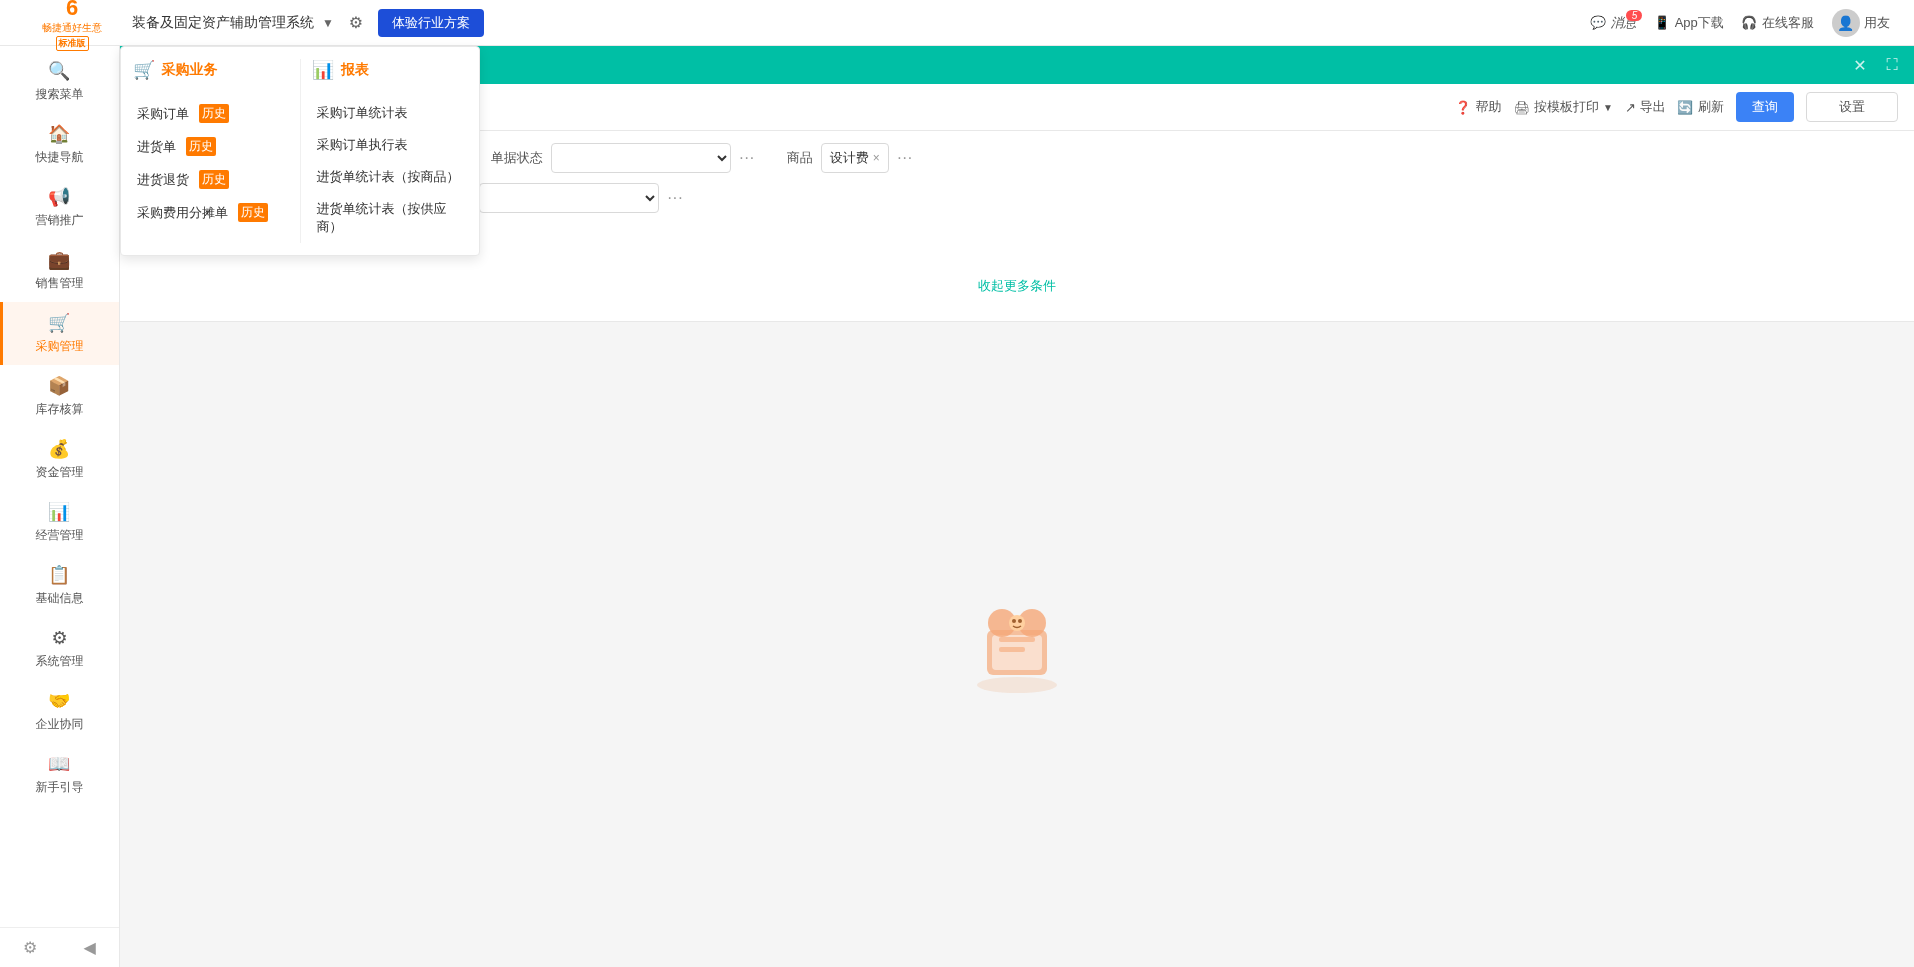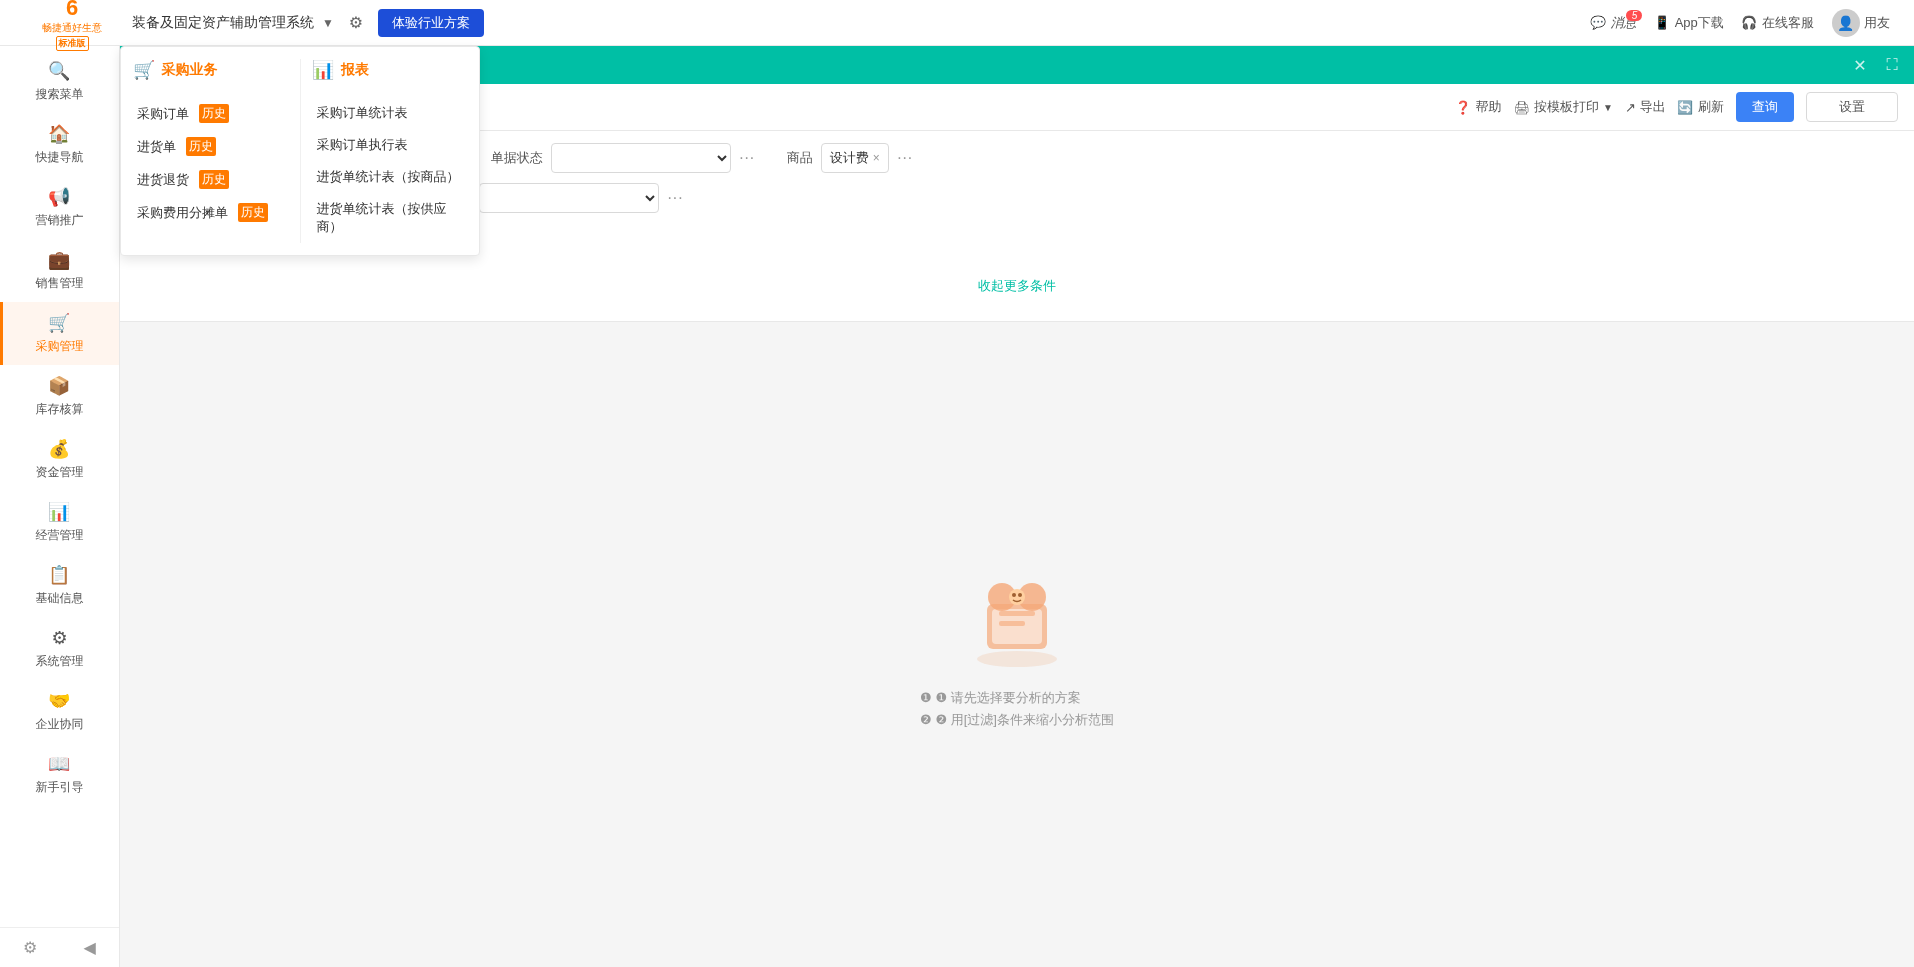--- a/index.html
+++ b/index.html
@@ -655,24 +655,20 @@
           <circle cx="45" cy="38" r="14" fill="#f5a878" opacity="0.8"></circle>
           <circle cx="75" cy="38" r="14" fill="#f5a878" opacity="0.8"></circle>
           <rect x="42" y="52" width="36" height="5" rx="2" fill="#f5a878" opacity="0.6"></rect>
           <rect x="42" y="62" width="26" height="5" rx="2" fill="#f5a878" opacity="0.6"></rect>
           <circle cx="60" cy="38" r="8" fill="#ffd0a0"></circle>
           <circle cx="57" cy="36" r="2" fill="#a06030"></circle>
           <circle cx="63" cy="36" r="2" fill="#a06030"></circle>
           <path d="M56 41 Q60 44 64 41" stroke="#a06030" stroke-width="1.5" fill="none"></path>
         </svg>
       </div>
-      <ul class="empty-text-list">
-        <li style="list-style: none;">❶ 请先选择要分析的方案</li>
-        <li style="list-style: none;">❷ 用[过滤]条件来缩小分析范围</li>
-      </ul>
     </div>
 
   </div>
 </div>
 
 <div class="dropdown-overlay">
   <div class="dropdown-col">
     <div class="dropdown-col-title">
       <span style="font-size:18px;">🛒</span>
       <span>采购业务</span>

